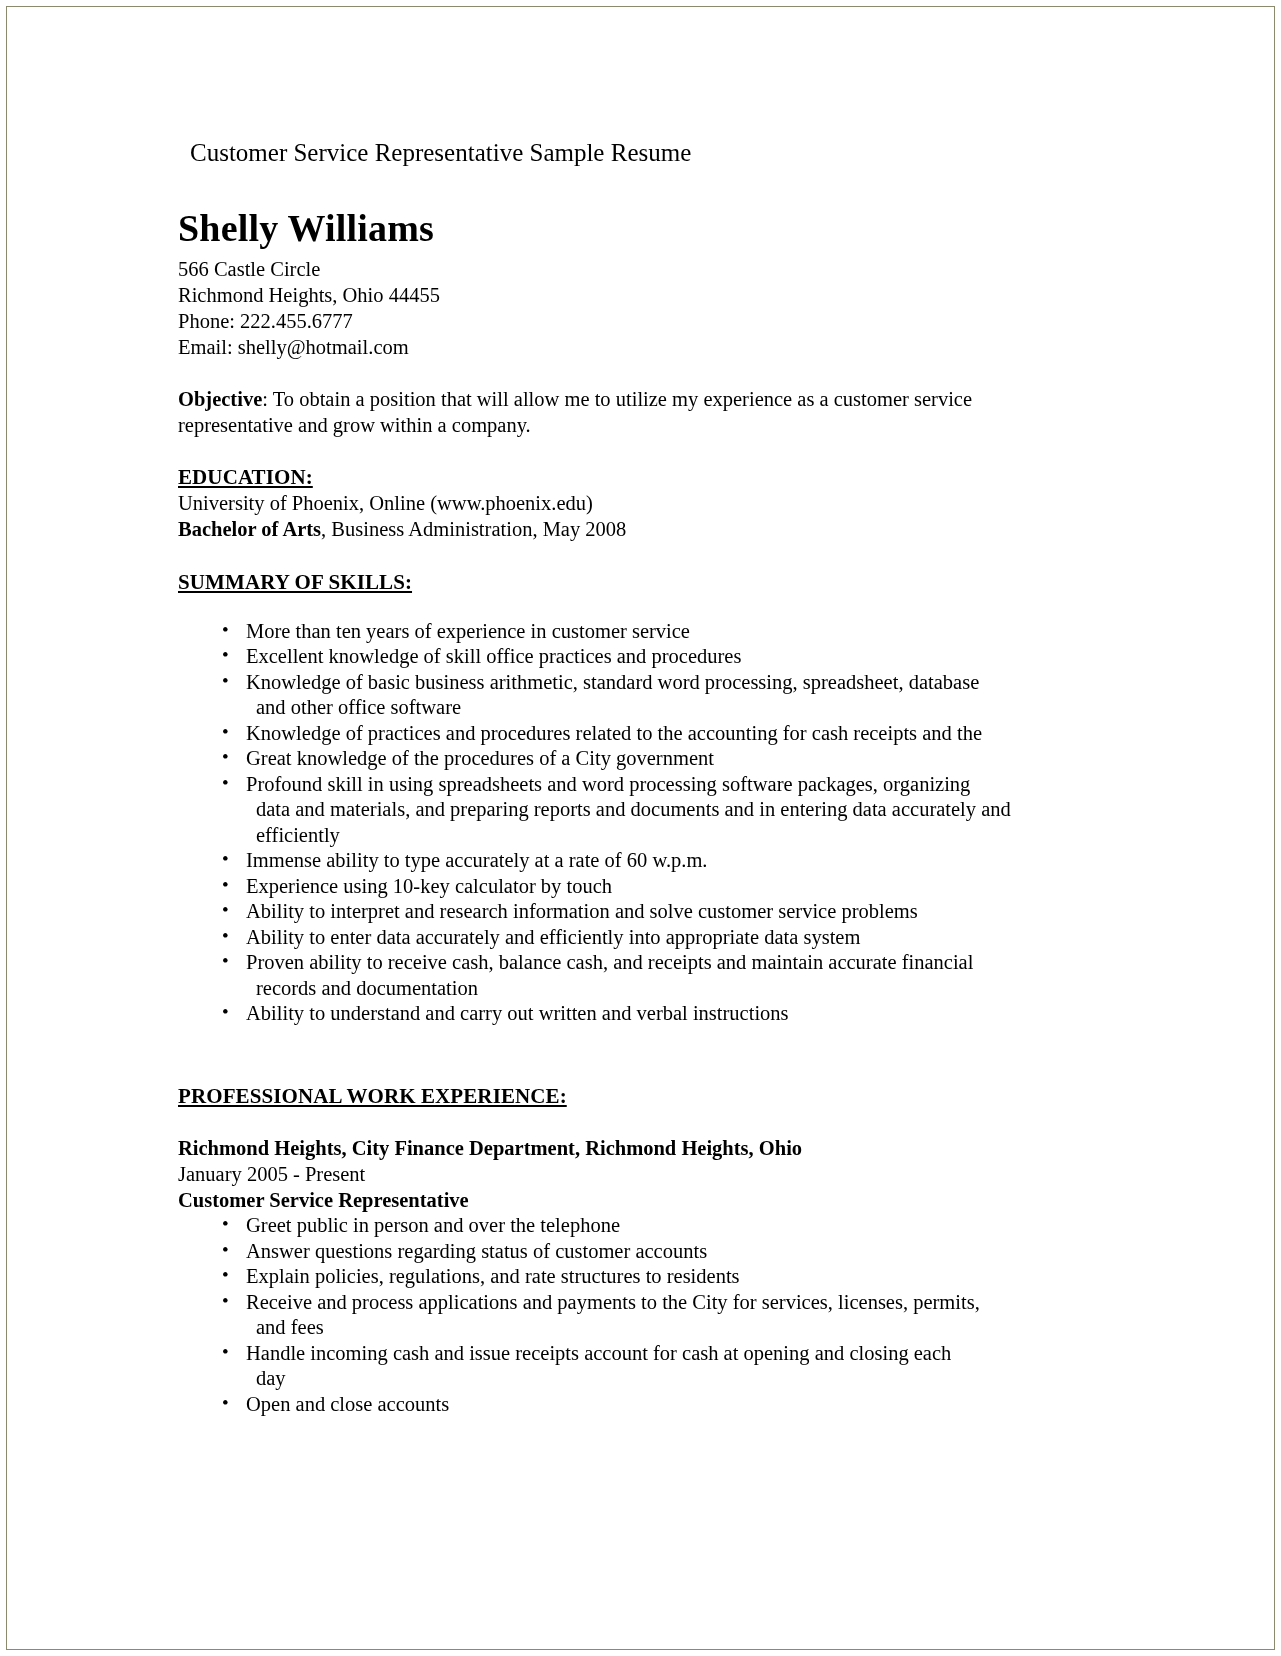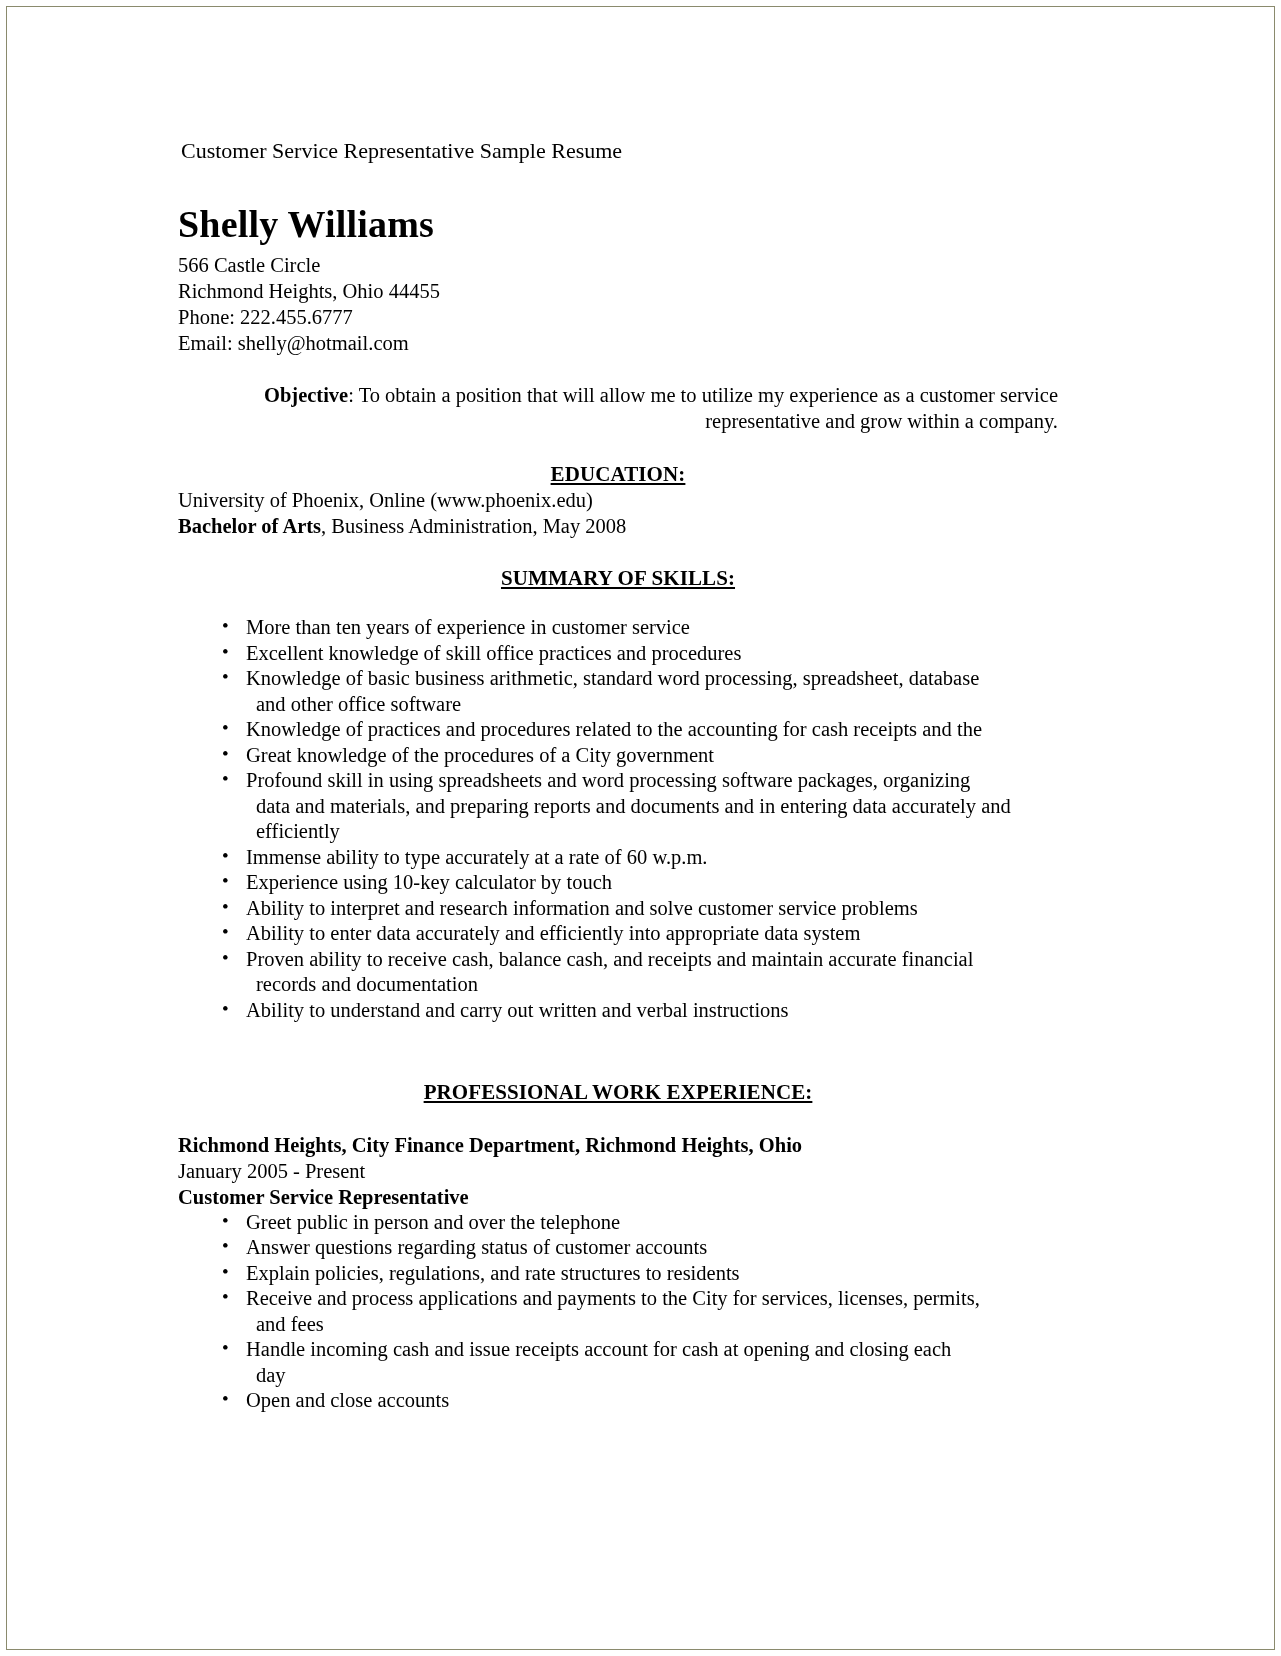--- a/index.html
+++ b/index.html
@@ -29,23 +29,23 @@
     left: 178px;
     top: 138px;
     width: 880px;
     font-family: "Liberation Serif", "DejaVu Serif", serif;
     color: #000000;
     font-size: 20.5px;
     line-height: 1.24;
   }
 
   .doc-title {
-    font-size: 22px;
+    font-size: 25px;
     line-height: 1.2;
-    margin: 0 0 38px 3px;
+    margin: 0 0 38px 12px;
     font-weight: normal;
   }
 
   .cand-name {
     font-size: 38px;
     font-weight: bold;
     line-height: 1.2;
     margin: 0 0 4px 0;
     letter-spacing: 0.2px;
   }
@@ -55,34 +55,32 @@
     line-height: 1.27;
   }
 
   .block-gap {
     height: 26px;
   }
 
   .objective {
     margin: 0;
     line-height: 1.28;
-    text-align: right;
   }
   .objective .lead {
     font-weight: bold;
   }
 
   .sec-head {
     margin: 0;
     font-weight: bold;
     text-decoration: underline;
     font-size: 21px;
     line-height: 1.25;
     letter-spacing: 0.1px;
-    text-align: center;
   }
 
   .edu-line {
     margin: 0;
     line-height: 1.27;
   }
   .edu-line .deg {
     font-weight: bold;
   }
 

